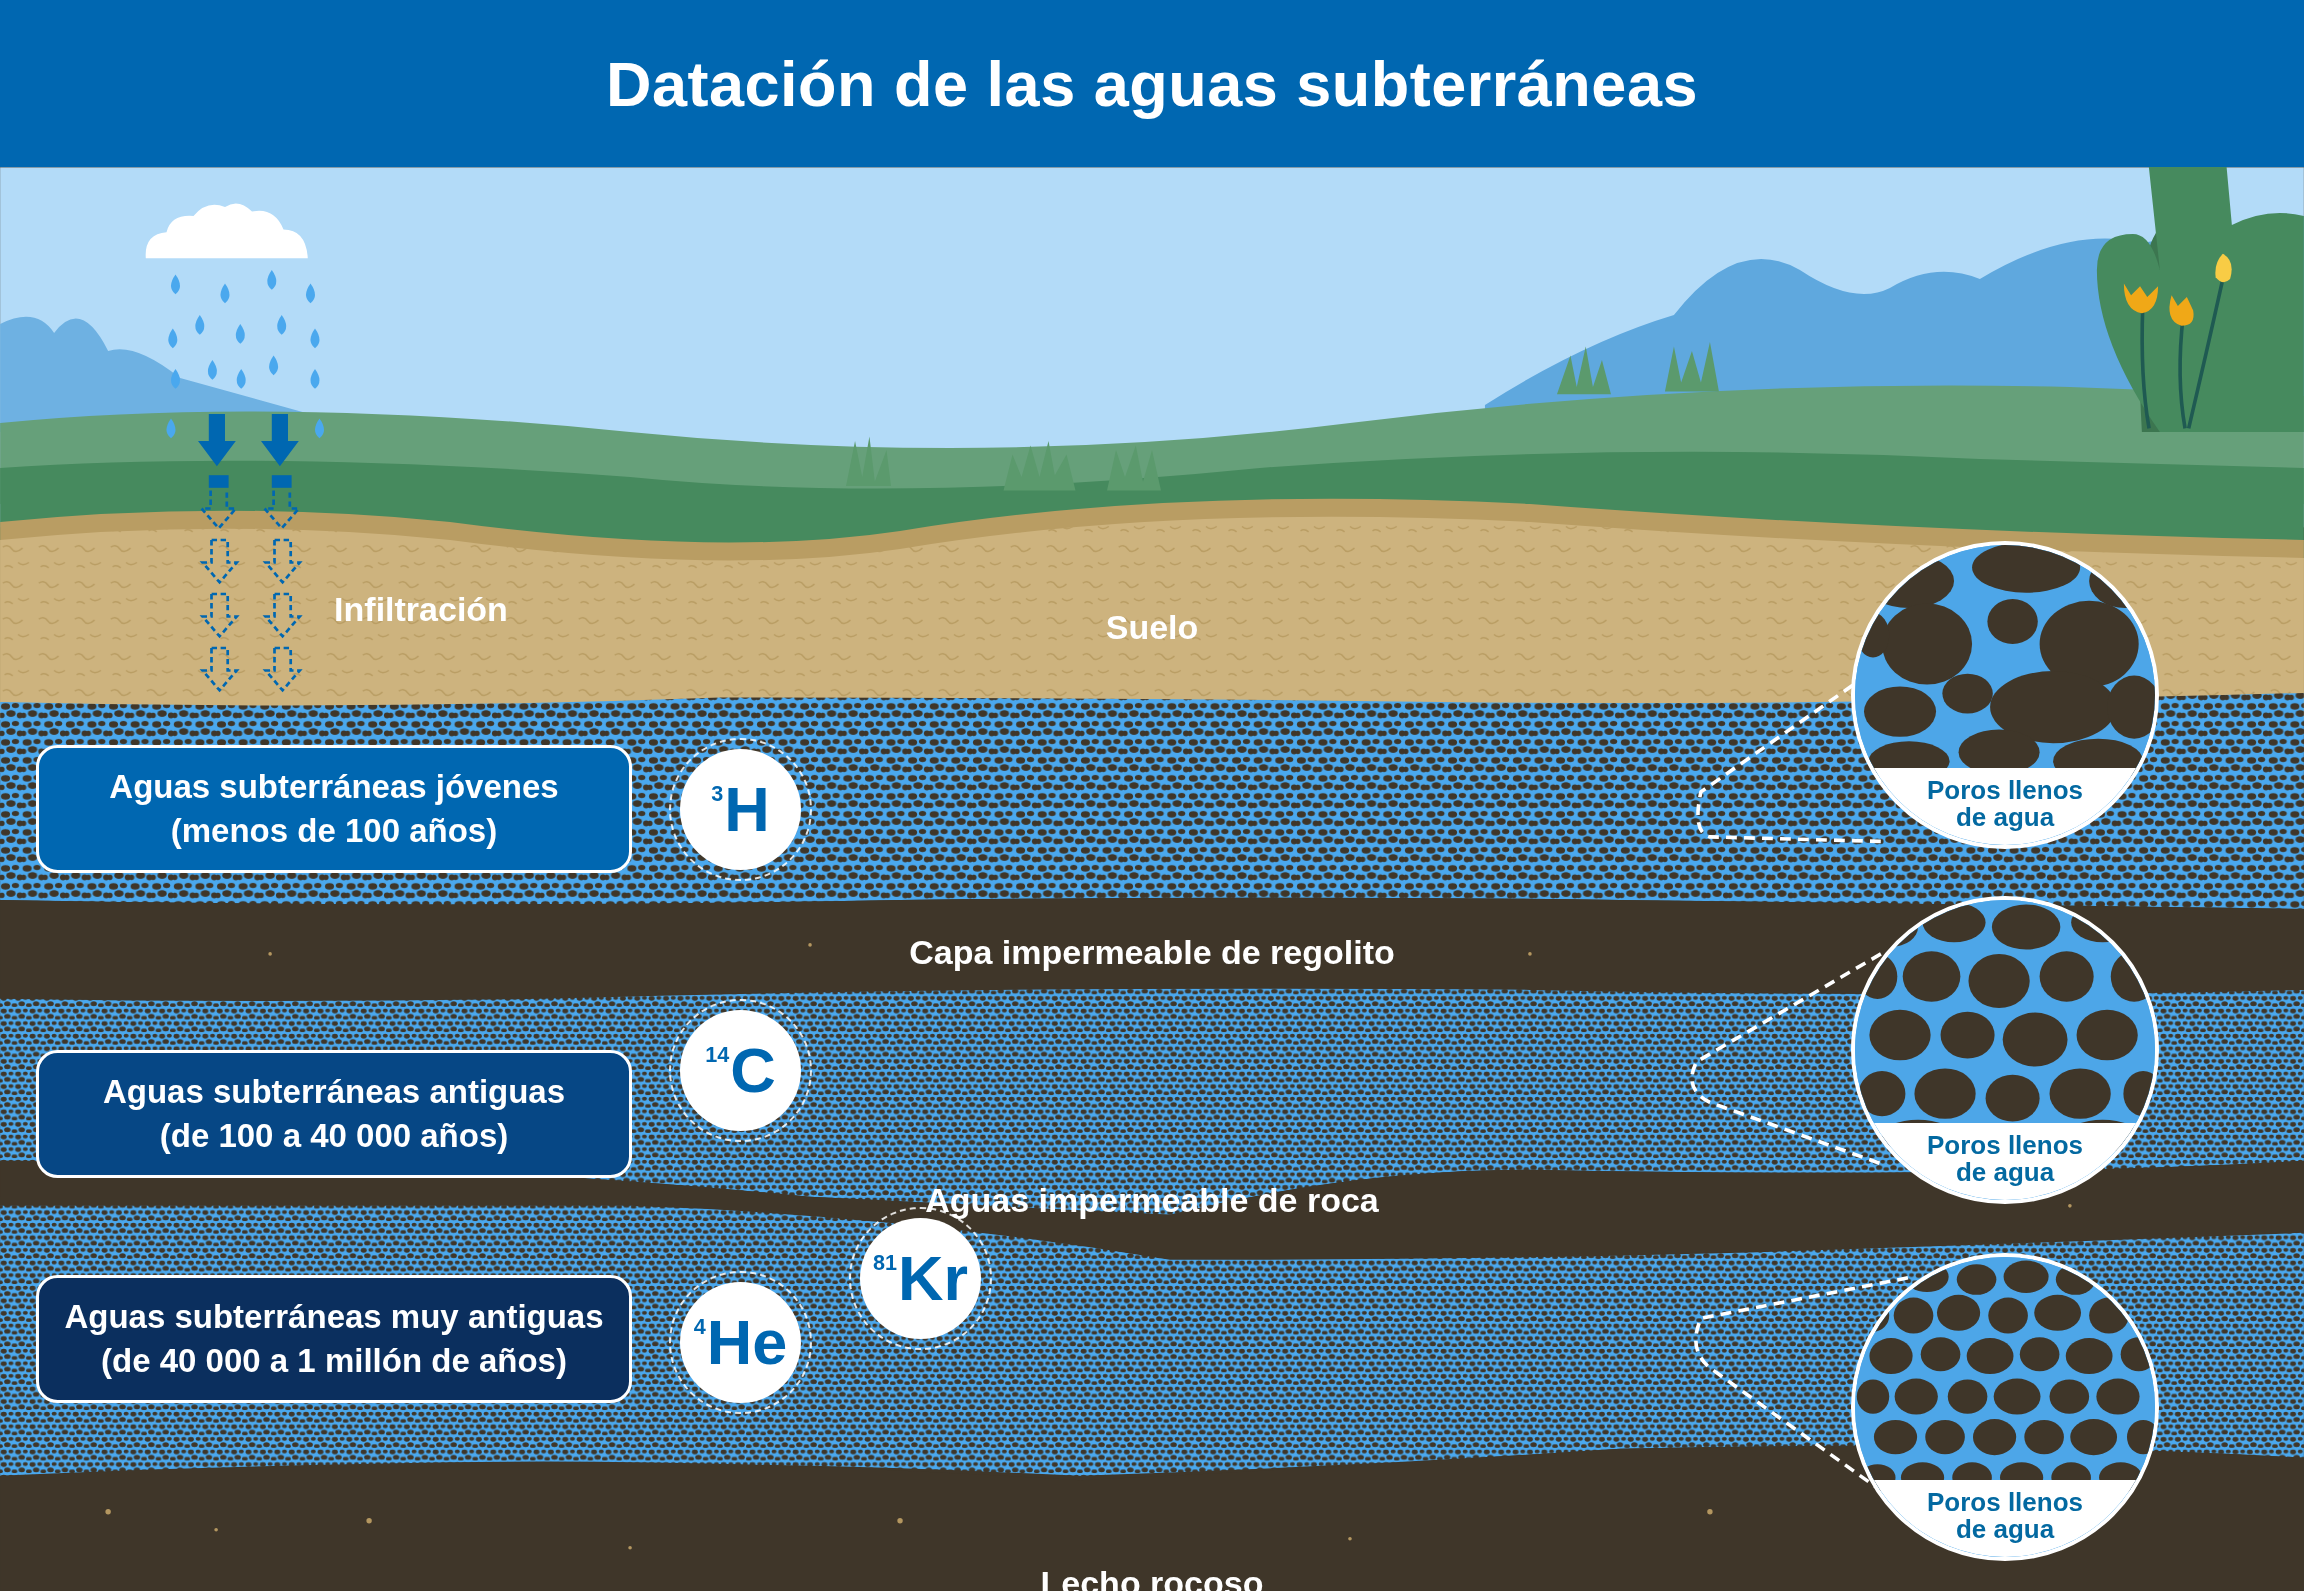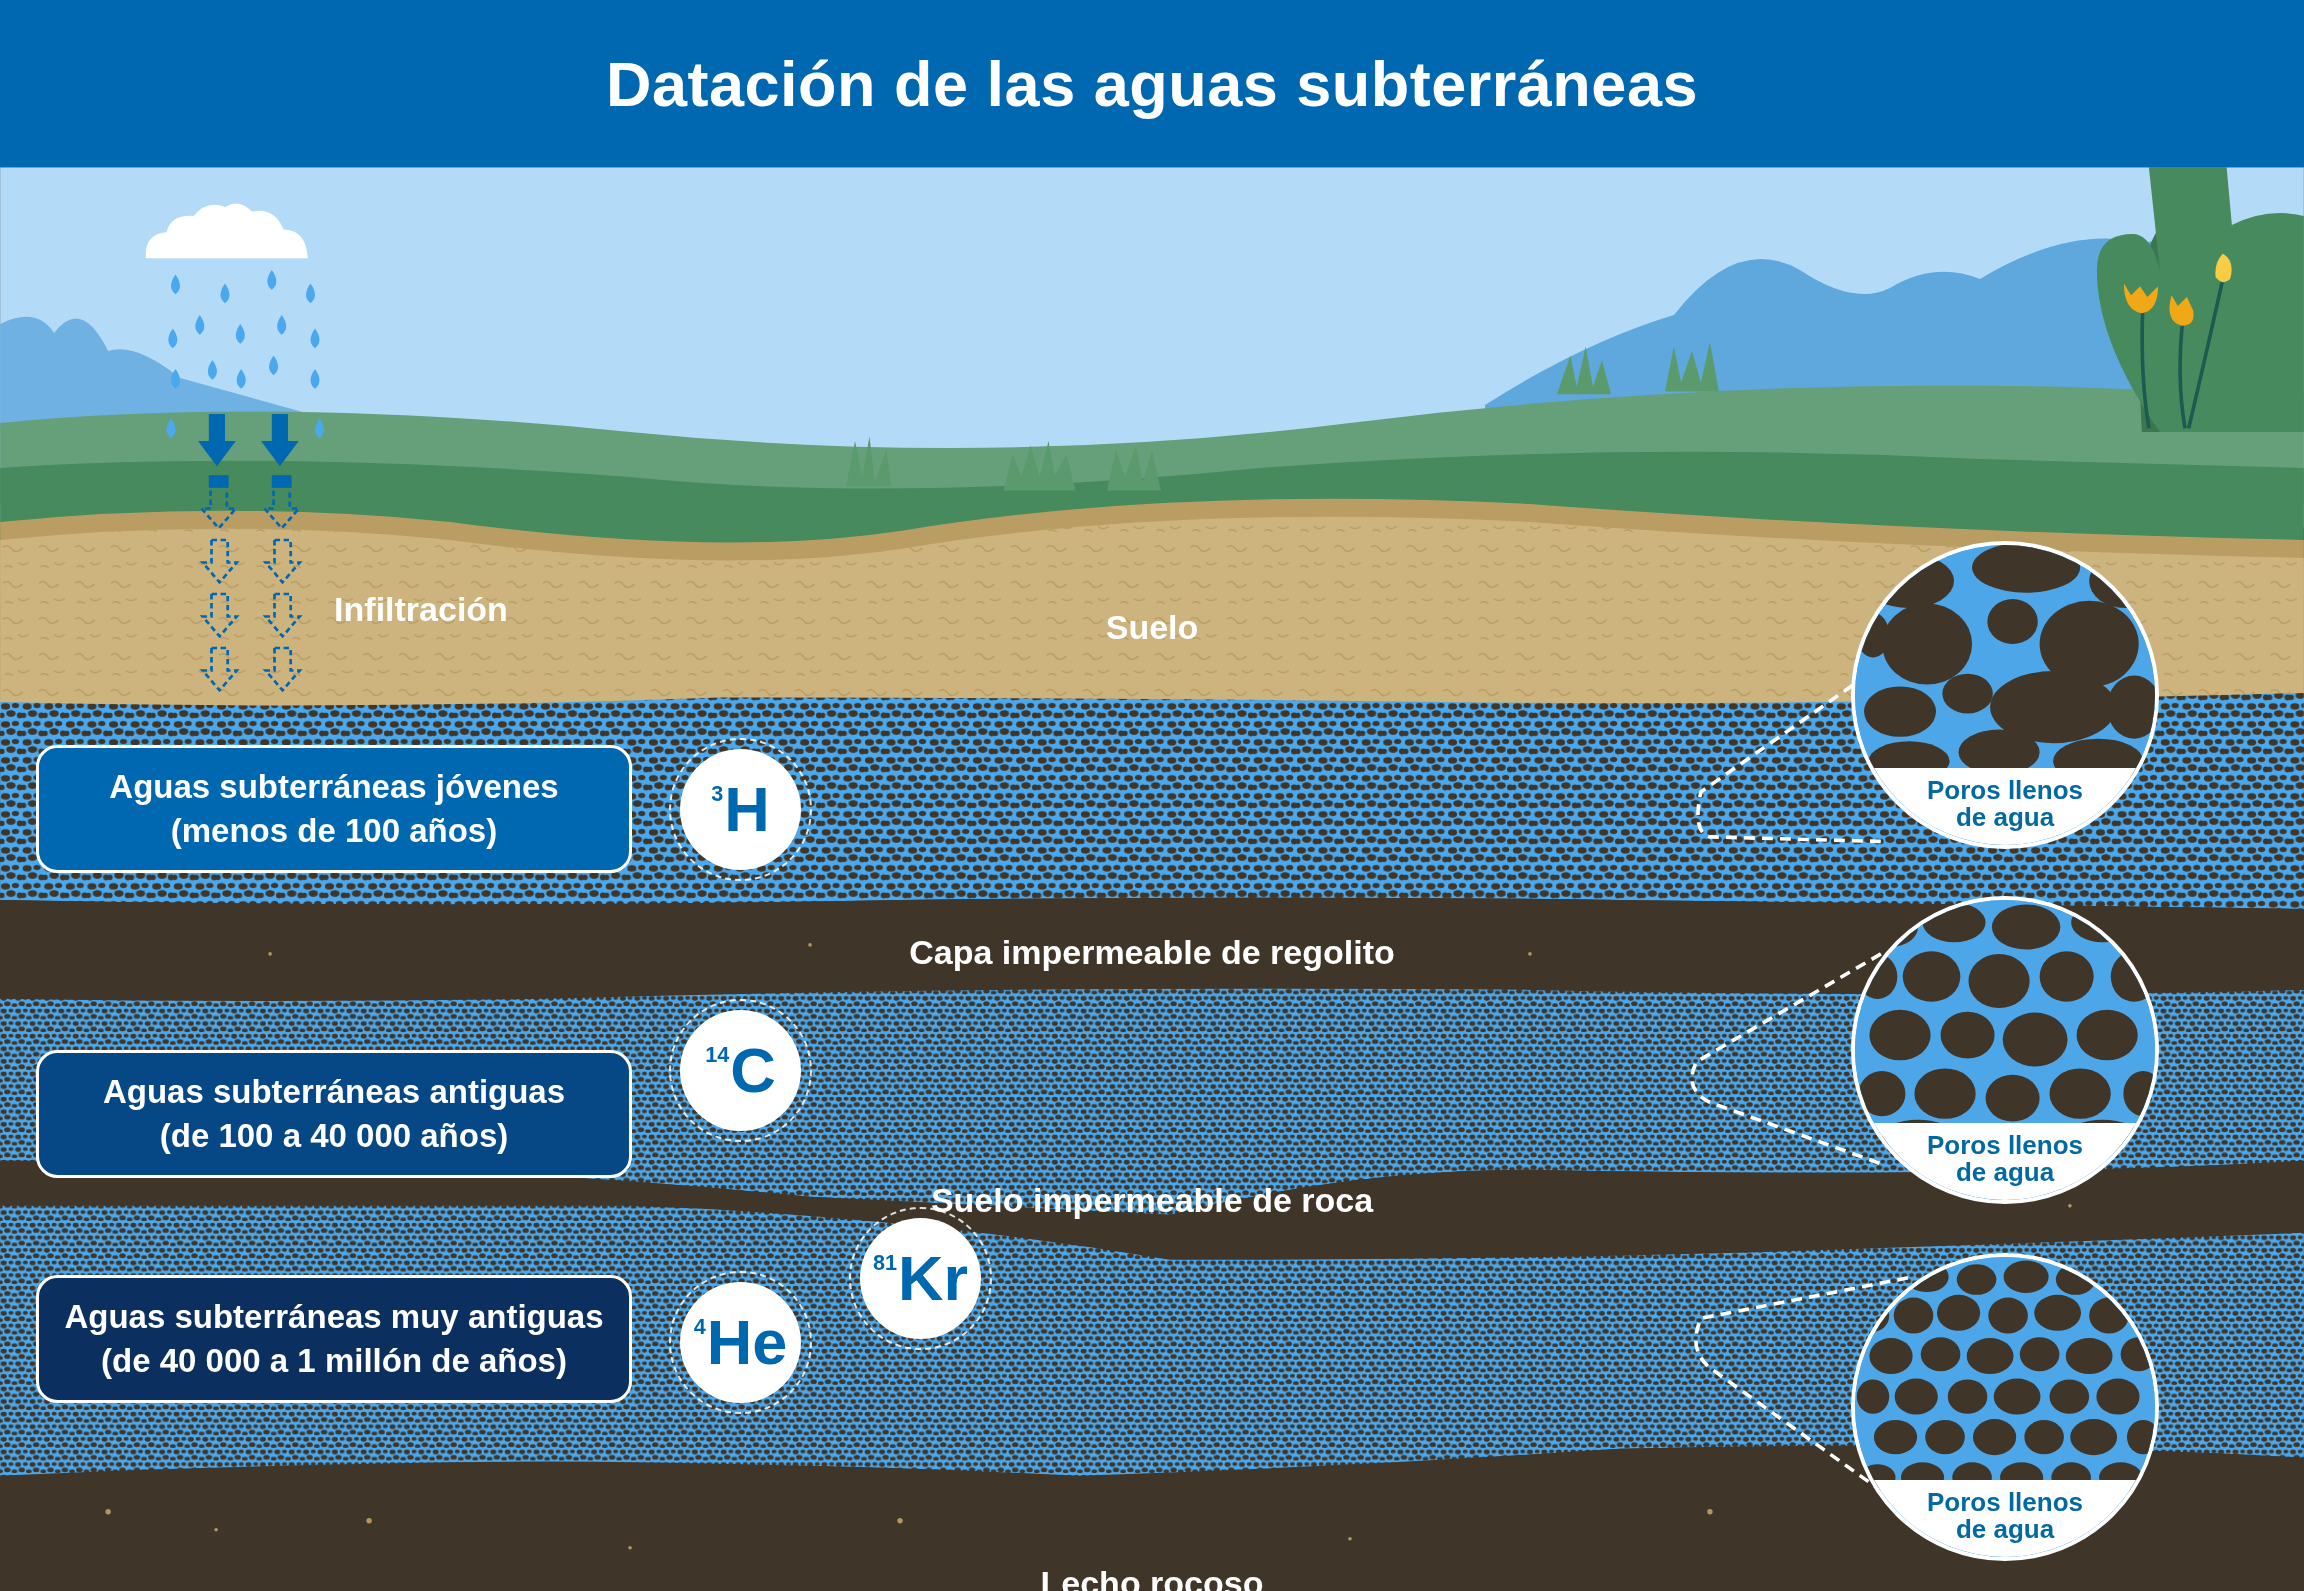--- a/index.html
+++ b/index.html
@@ -146,21 +146,21 @@
     <path d="M85 450 v25 h-10 l19 22 l19 -22 h-10 v-25 Z"></path>
     <path d="M155 450 v25 h-10 l19 22 l19 -22 h-10 v-25 Z"></path>
     <path d="M85 510 v25 h-10 l19 22 l19 -22 h-10 v-25 Z"></path>
     <path d="M155 510 v25 h-10 l19 22 l19 -22 h-10 v-25 Z"></path>
   </g>
 </svg>
 
 <div class="label-white" style="left:421px;top:590px;">Infiltración</div>
 <div class="label-white" style="left:1152px;top:608px;">Suelo</div>
 <div class="label-white" style="left:1152px;top:933px;">Capa impermeable de regolito</div>
-<div class="label-white" style="left:1152px;top:1181px;">Suelo impermeable de roca</div>
+<div class="label-white" style="left:1152px;top:1181px;">Aguas impermeable de roca</div>
 <div class="label-white" style="left:1152px;top:1516px;margin-top:48px;">Lecho rocoso</div>
 
 <div class="age-box" style="top:745px;background:#0067b1;">
   <span>Aguas subterráneas jóvenes</span>
   <span>(menos de 100 años)</span>
 </div>
 <div class="isotope" style="left:680px;top:749px;">
   <span class="mass">3</span>
   <span class="sym">H</span>
 </div>

